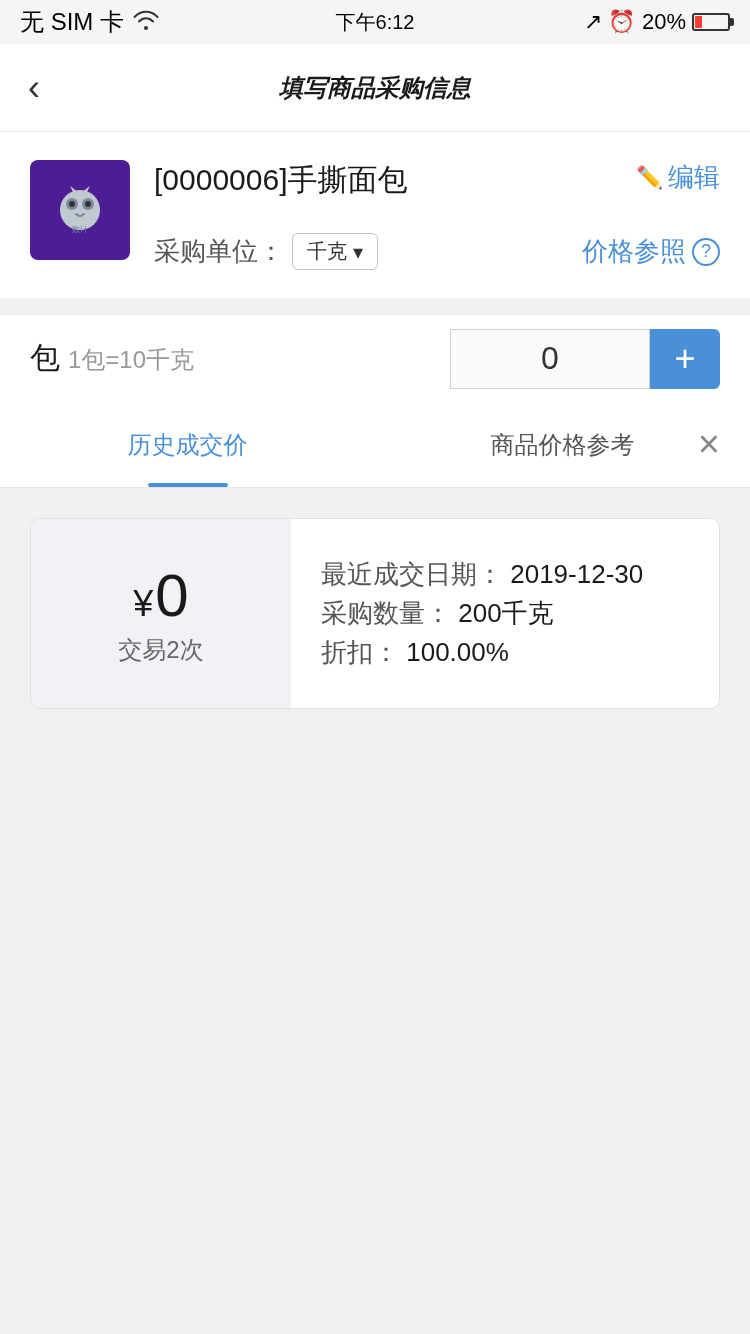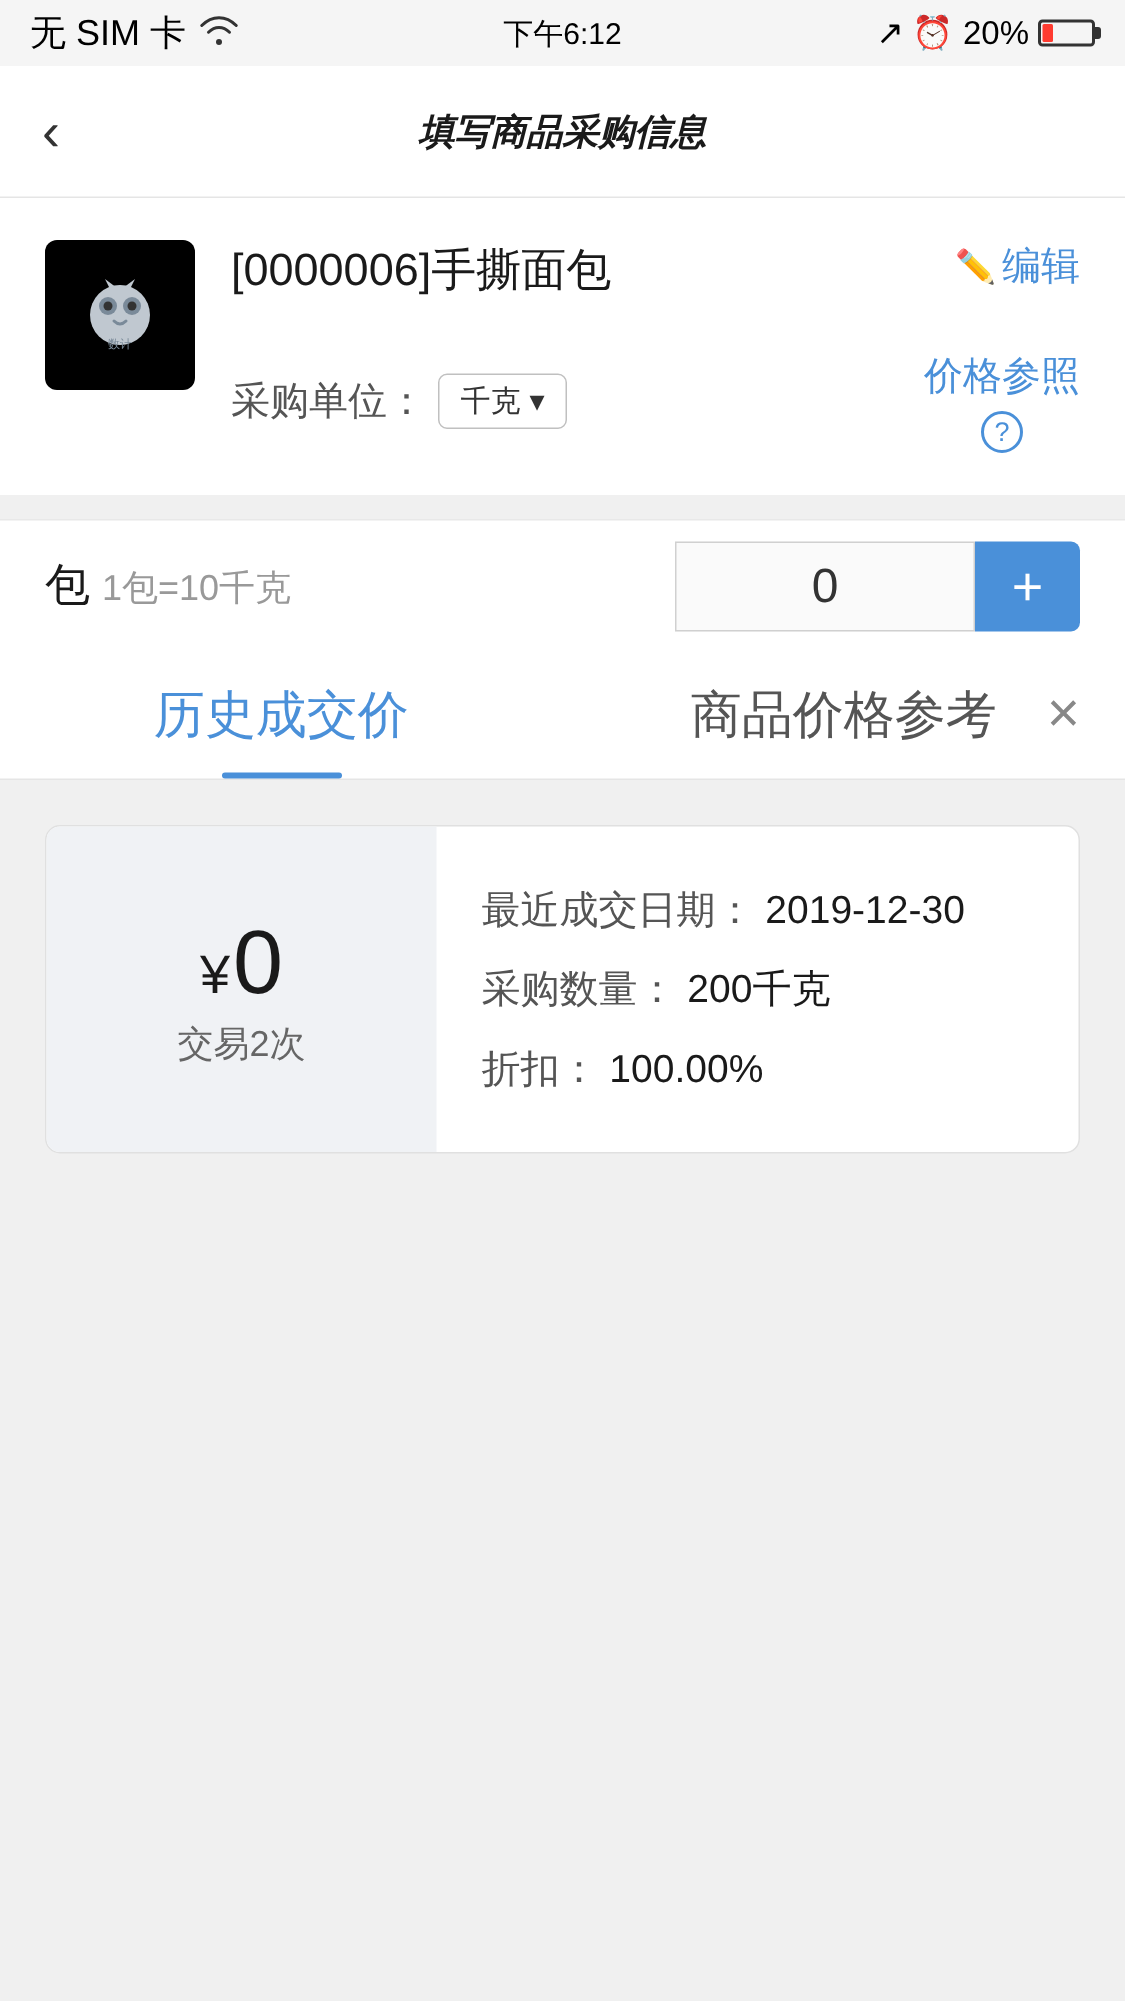--- a/index.html
+++ b/index.html
@@ -109,21 +109,21 @@
       background: #ffffff;
       padding: 28px 30px 28px 30px;
       margin-bottom: 16px;
       display: flex;
       align-items: flex-start;
       gap: 24px;
     }
     .product-image {
       width: 100px;
       height: 100px;
-      background: #000000;
+      background: #4c1d95;
       border-radius: 8px;
       display: flex;
       align-items: center;
       justify-content: center;
       flex-shrink: 0;
     }
     .owl-icon {
       font-size: 36px;
       color: #888;
     }
@@ -173,21 +173,20 @@
       margin-left: 8px;
       cursor: pointer;
     }
     .price-ref-btn {
       display: flex;
       align-items: center;
       gap: 6px;
       color: #4a90d9;
       font-size: 26px;
       cursor: pointer;
-      flex-direction: column;
     }
     .question-circle {
       width: 28px;
       height: 28px;
       border-radius: 50%;
       border: 2px solid #4a90d9;
       display: inline-flex;
       align-items: center;
       justify-content: center;
       font-size: 18px;
@@ -262,21 +261,21 @@
     }
     .tab-item {
       flex: 1;
       display: flex;
       flex-direction: column;
       align-items: center;
       justify-content: center;
       height: 100%;
       cursor: pointer;
       position: relative;
-      font-size: 34px;
+      font-size: 24px;
     }
     .tab-item.active {
       color: #4a90d9;
     }
     .tab-item.inactive {
       color: #555;
     }
     .tab-underline {
       position: absolute;
       bottom: 0;
@@ -332,21 +331,20 @@
       font-size: 24px;
       color: #666;
       margin-top: 4px;
     }
     .card-right {
       flex: 1;
       padding: 36px 30px;
       display: flex;
       flex-direction: column;
       justify-content: flex-start;
-      gap: 14px;
     }
     .detail-row {
       font-size: 26px;
       color: #333;
       line-height: 1.5;
     }
     .detail-label {
       color: #555;
     }
     .detail-value {

